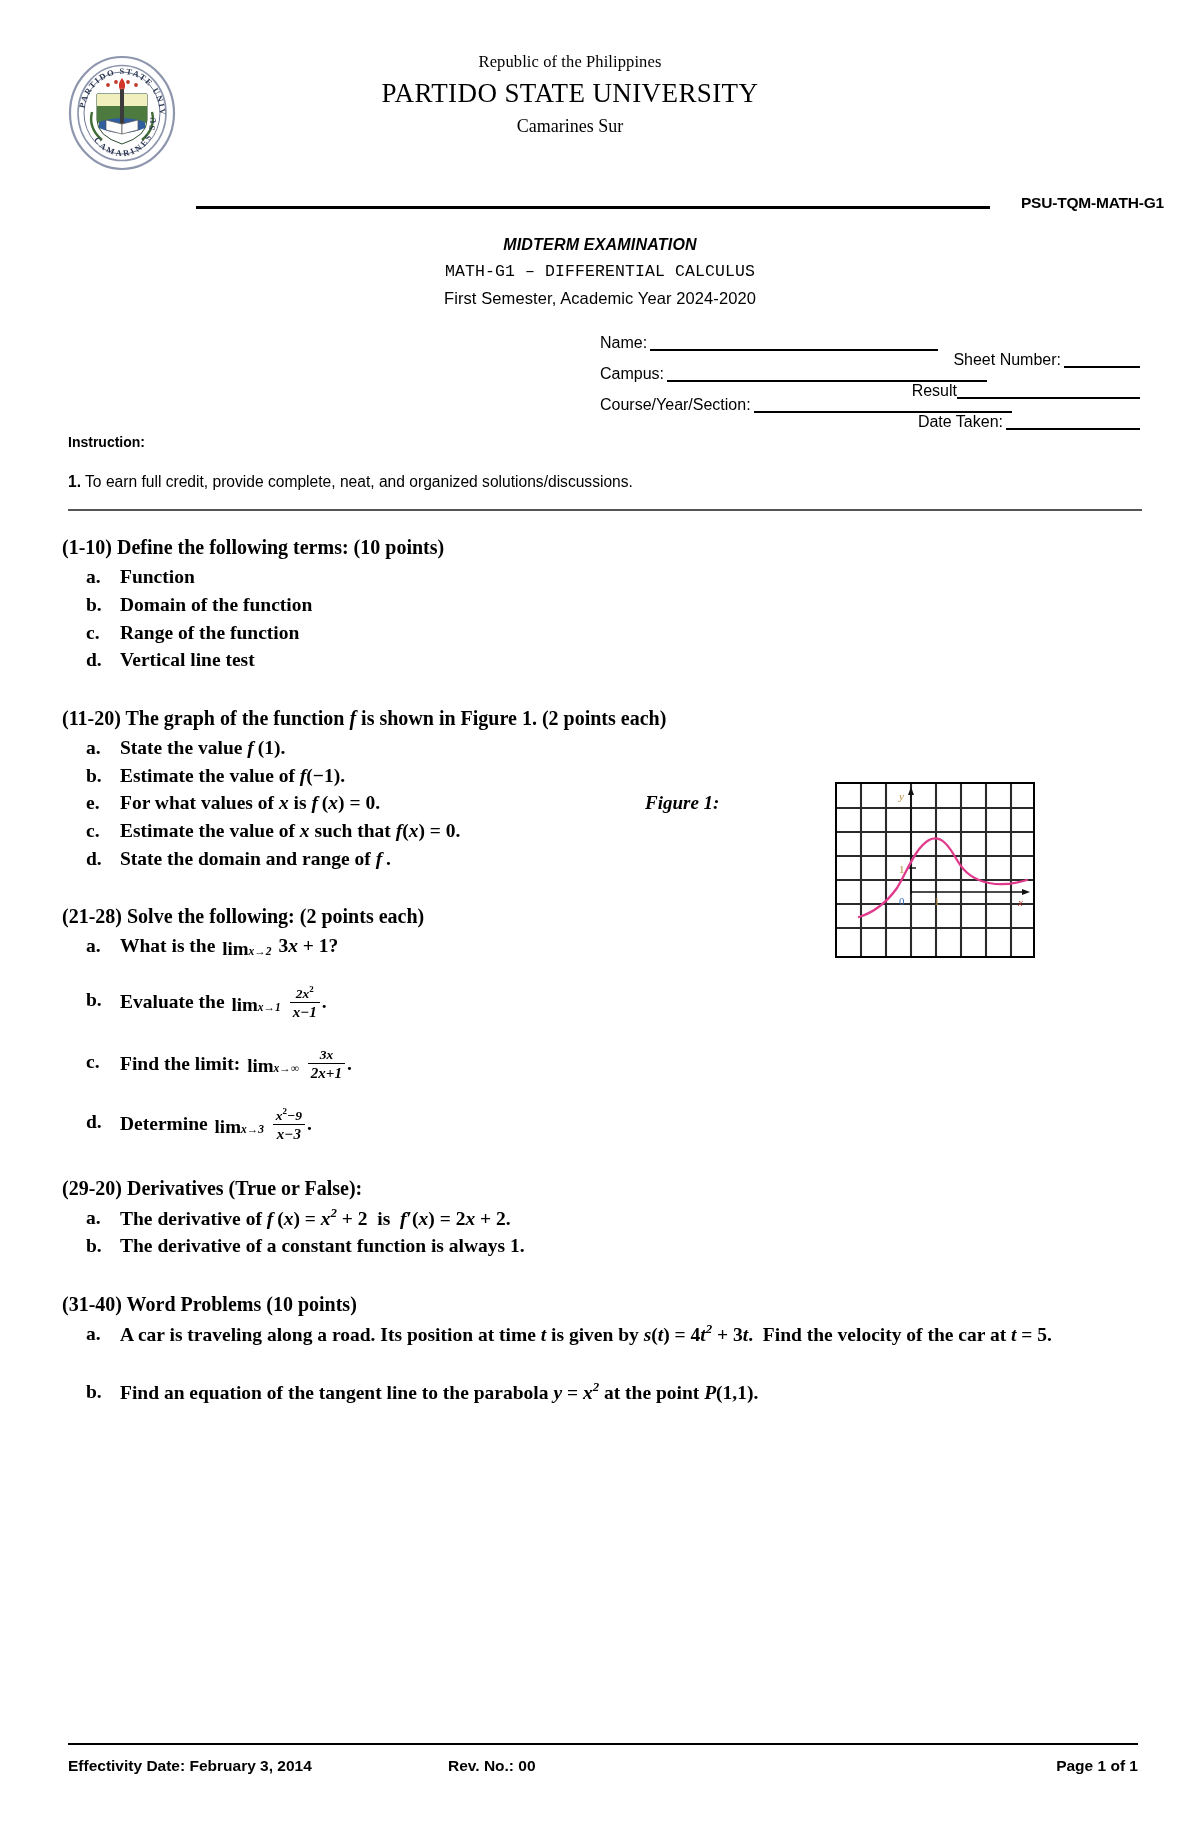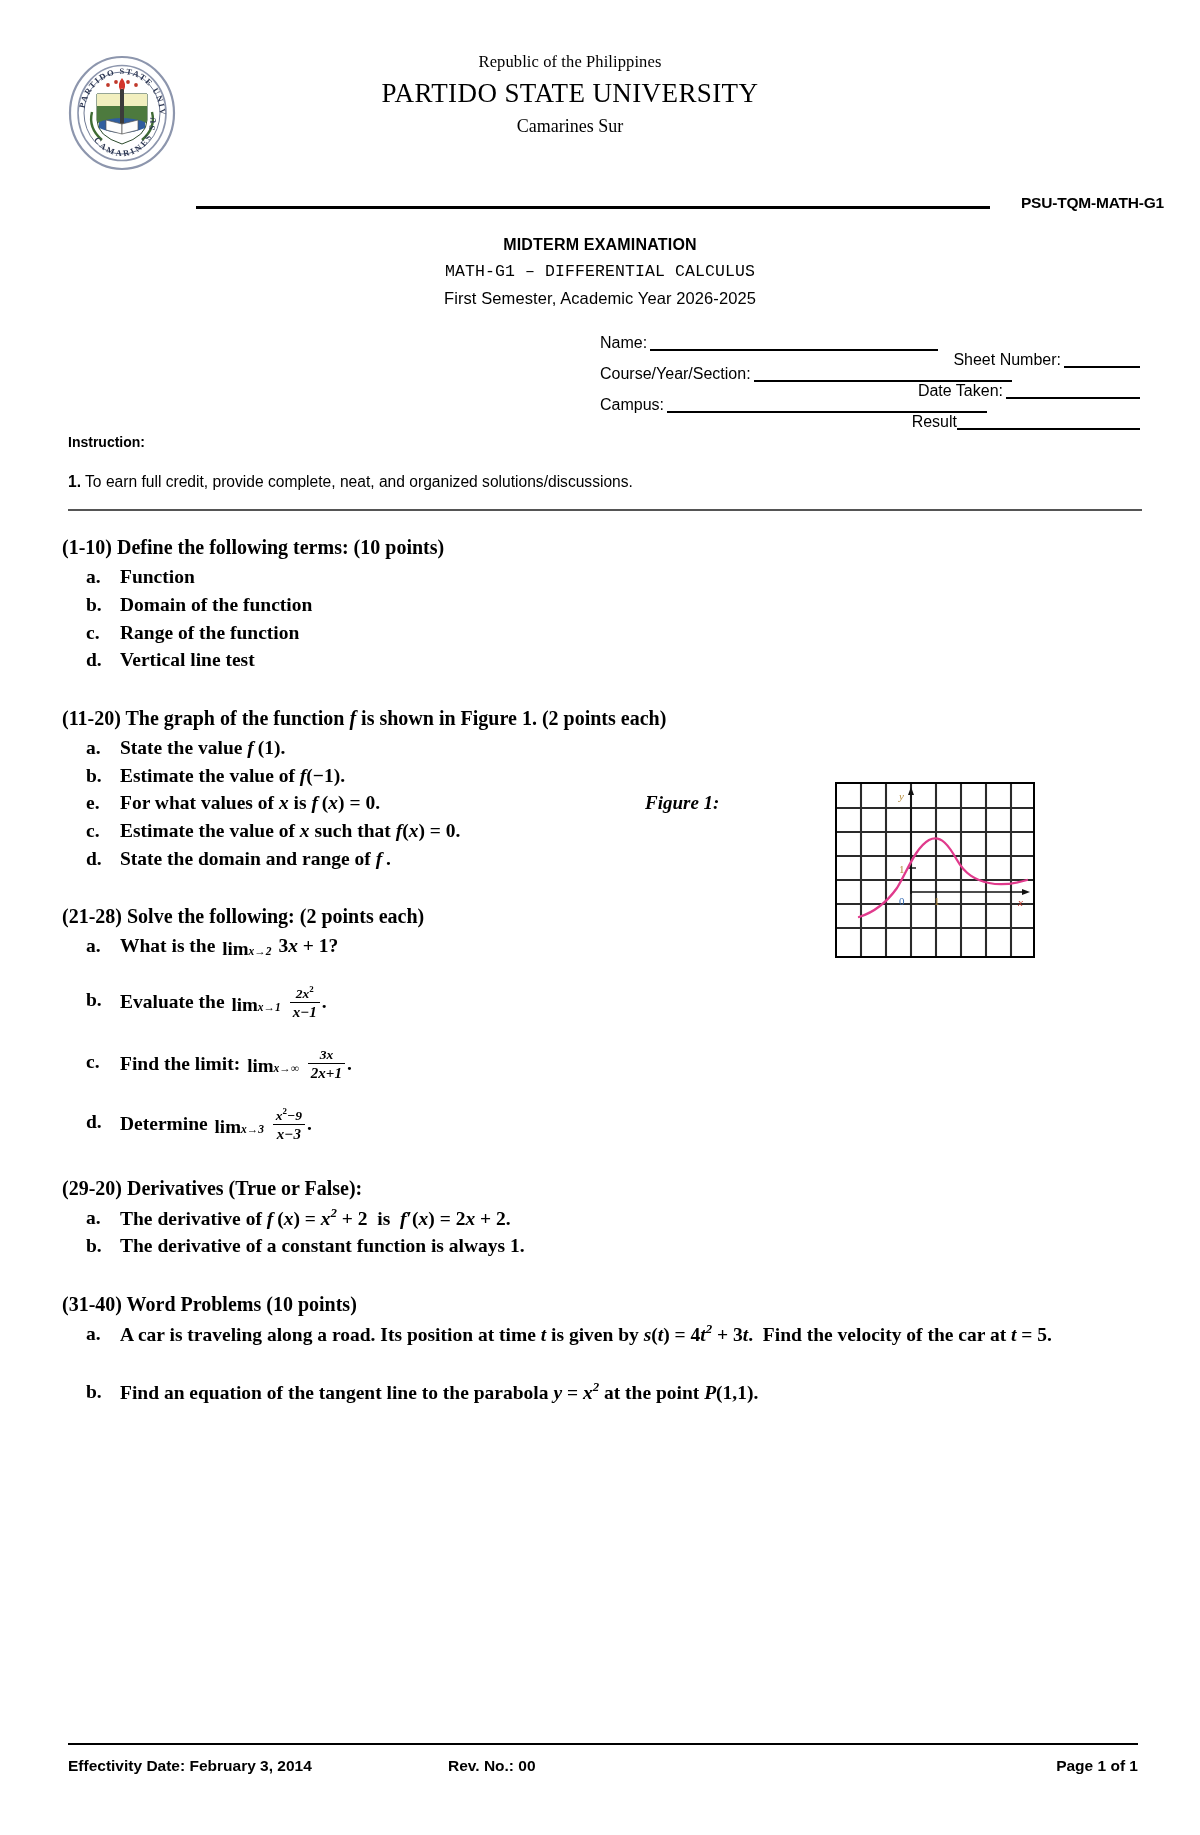--- a/index.html
+++ b/index.html
@@ -85,20 +85,21 @@
   
   .exam-titles {
     text-align: center;
     margin-top: 16px;
     font-family: "Liberation Sans", sans-serif;
   }
   .exam-title-1 {
     font-size: 16px;
     font-weight: 700;
     letter-spacing: 0.2px;
+    font-style: italic;
   }
   .exam-title-2 {
     font-size: 16.5px;
     font-weight: 400;
     margin-top: 8px;
     letter-spacing: 0.1px;
     font-family: Liberation Mono, monospace;
   }
   .exam-title-3 {
     font-size: 16.5px;
@@ -350,52 +351,52 @@
   </div>
 
   <div class="code-row">
     <div class="code-rule"></div>
     <div class="code-text">PSU-TQM-MATH-G1</div>
   </div>
 
   <div class="exam-titles">
     <div class="exam-title-1">MIDTERM EXAMINATION</div>
     <div class="exam-title-2">MATH-G1 – DIFFERENTIAL CALCULUS</div>
-    <div class="exam-title-3">First Semester, Academic Year 2026-2025</div>
+    <div class="exam-title-3">First Semester, Academic Year 2024-2020</div>
   </div>
 
   <div class="form-area">
     <div class="form-row">
       <div class="form-col-left">
         <span class="f-label">Name:</span>
         <span class="f-line fl-name"></span>
       </div>
       <div class="form-col-right">
         <span class="f-label">Sheet Number:</span>
         <span class="f-line fl-sheet"></span>
       </div>
     </div>
     <div class="form-row">
       <div class="form-col-left">
+        <span class="f-label">Campus:</span>
+        <span class="f-line fl-campus"></span>
+      </div>
+      <div class="form-col-right">
+        <span class="f-label">Result</span>
+        <span class="f-line fl-result"></span>
+      </div>
+    </div>
+    <div class="form-row">
+      <div class="form-col-left">
         <span class="f-label">Course/Year/Section:</span>
         <span class="f-line fl-course"></span>
       </div>
       <div class="form-col-right">
         <span class="f-label">Date Taken:</span>
         <span class="f-line fl-date"></span>
-      </div>
-    </div>
-    <div class="form-row">
-      <div class="form-col-left">
-        <span class="f-label">Campus:</span>
-        <span class="f-line fl-campus"></span>
-      </div>
-      <div class="form-col-right">
-        <span class="f-label">Result</span>
-        <span class="f-line fl-result"></span>
       </div>
     </div>
   </div>
 
   <div class="instructions">
     <div class="inst-head">Instruction:</div>
     <div class="inst-item">
       <b>1.</b>
       <span>To earn full credit, provide complete, neat, and organized solutions/discussions.</span>
     </div>

